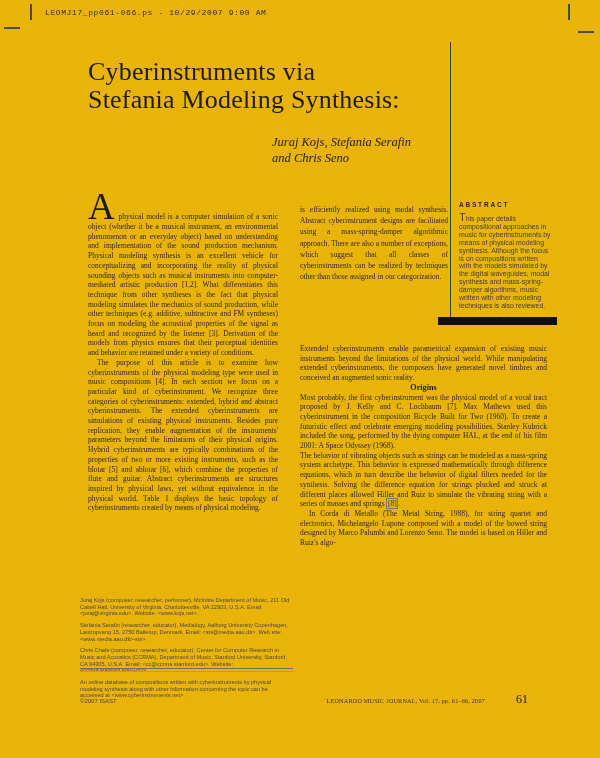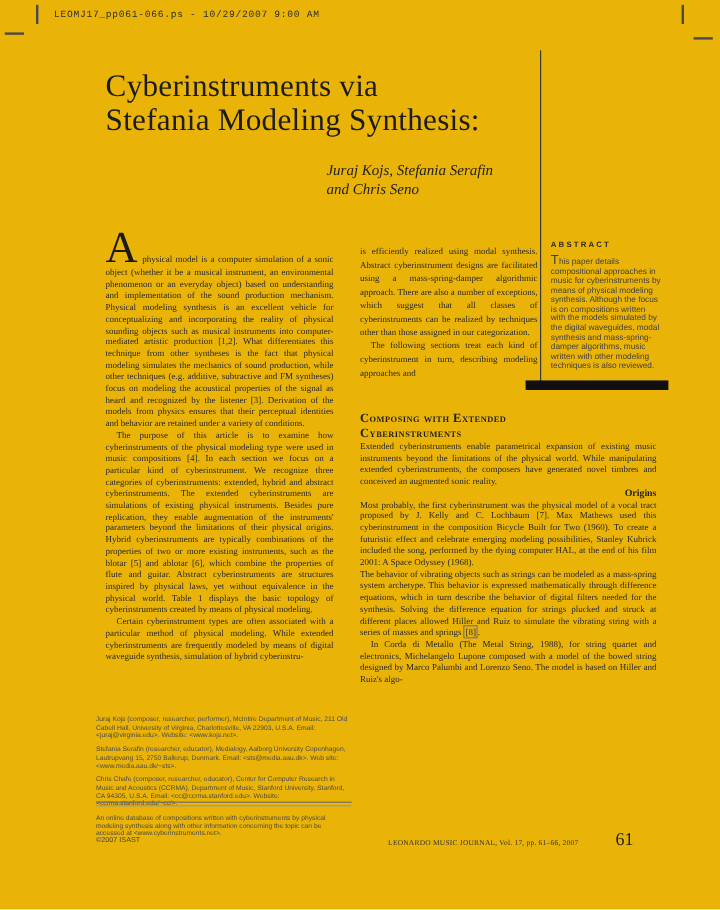--- a/index.html
+++ b/index.html
@@ -35,34 +35,34 @@
   .bodytext { position:absolute; text-align:justify; font-size:7.5px; color:#2a2a2a; }
   .col-left { left:88px; top:192px; width:190px; line-height:9.7px; }
   .col-mid-narrow { left:300px; top:204px; width:148px; line-height:11.2px; }
   .col-mid-wide { left:300px; top:344px; width:247px; line-height:9.7px; }
   .bodytext p { margin:0; }
   .indent { text-indent:9px; }
   .raised-cap { font-size:37px; line-height:30px; letter-spacing:1px; color:#1a1a1a; }
   .section-heading { margin-top:11px; margin-bottom:4px; width:188px;
     font-variant:small-caps; font-weight:bold; font-size:10.5px; line-height:11.5px;
     letter-spacing:0.4px; text-align:left; color:#1f1f1f; }
-  .sub-heading { margin-top:9px; margin-bottom:1px; font-weight:bold; font-size:8.2px; text-align:right; color:#1f1f1f; }
+  .sub-heading { margin-top:9px; margin-bottom:1px; font-weight:bold; font-size:8.2px; text-align:center; color:#1f1f1f; }
   .ref-link { border:0.5px solid #777; padding:0 0.5px; }
   
   .footnotes { position:absolute; left:80px; top:597px; width:212px;
     font-family:"Liberation Sans", sans-serif; font-size:5.6px; line-height:6.7px; color:#4a4a4a; }
   .footnotes p { margin:0 0 5px 0; }
   .foot-rule { position:absolute; left:80px; top:668px; width:213px; height:4px;
     border-top:1.5px solid #6f6f6f; border-bottom:1px solid #9a9a9a; }
   .footer-copyright { position:absolute; left:80px; top:698px;
     font-family:"Liberation Sans", sans-serif; font-size:6px; color:#454545; }
   .footer-right { position:absolute; left:300px; top:692px; width:228px;
     display:flex; justify-content:flex-end; align-items:baseline; gap:31px; }
   .journal-line { font-size:6.2px; letter-spacing:0.2px; color:#333; }
-  .page-number { font-size:15px; color:#222; }
+  .page-number { font-size:12px; color:#222; }
 </style>
 </head>
 <body>
 
 <div class="page">
 
   <div class="crop crop-v-left"></div>
   <div class="crop crop-h-left"></div>
   <div class="crop crop-v-right"></div>
   <div class="crop crop-h-right"></div>
@@ -80,30 +80,27 @@
   <div class="divider-v"></div>
   <div class="abstract">
     <div class="abstract-heading">ABSTRACT</div>
     <div class="abstract-body"><span class="abstract-cap">T</span><span>his paper details compositional approaches in music for cyberinstruments by means of physical modeling synthesis. Although the focus is on compositions written with the models simulated by the digital waveguides, modal synthesis and mass-spring-damper algorithms, music written with other modeling techniques is also reviewed.</span></div>
   </div>
   <div class="black-bar"></div>
 
   <div class="bodytext col-left">
     <p><span class="raised-cap">A</span> <span>physical model is a computer simulation of a sonic object (whether it be a musical instrument, an environmental phenomenon or an everyday object) based on understanding and implementation of the sound production mechanism. Physical modeling synthesis is an excellent vehicle for conceptualizing and incorporating the reality of physical sounding objects such as musical instruments into computer-mediated artistic production [1,2]. What differentiates this technique from other syntheses is the fact that physical modeling simulates the mechanics of sound production, while other techniques (e.g. additive, subtractive and FM syntheses) focus on modeling the acoustical properties of the signal as heard and recognized by the listener [3]. Derivation of the models from physics ensures that their perceptual identities and behavior are retained under a variety of conditions.</span></p>
     <p class="indent">The purpose of this article is to examine how cyberinstruments of the physical modeling type were used in music compositions [4]. In each section we focus on a particular kind of cyberinstrument. We recognize three categories of cyberinstruments: extended, hybrid and abstract cyberinstruments. The extended cyberinstruments are simulations of existing physical instruments. Besides pure replication, they enable augmentation of the instruments' parameters beyond the limitations of their physical origins. Hybrid cyberinstruments are typically combinations of the properties of two or more existing instruments, such as the blotar [5] and ablotar [6], which combine the properties of flute and guitar. Abstract cyberinstruments are structures inspired by physical laws, yet without equivalence in the physical world. Table 1 displays the basic topology of cyberinstruments created by means of physical modeling.</p>
-    <p class="indent">Certain cyberinstrument types are often associated with a particular method of physical modeling. While extended cyberinstruments are frequently modeled by means of digital waveguide synthesis, simulation of hybrid cyberinstru-</p>
   </div>
 
   <div class="bodytext col-mid-narrow">
     <p>is efficiently realized using modal synthesis. Abstract cyberinstrument designs are facilitated using a mass-spring-damper algorithmic approach. There are also a number of exceptions, which suggest that all classes of cyberinstruments can be realized by techniques other than those assigned in our categorization.</p>
-    <p class="indent">The following sections treat each kind of cyberinstrument in turn, describing modeling approaches and</p>
   </div>
 
   <div class="bodytext col-mid-wide">
-    <p class="section-heading">Composing with Extended Cyberinstruments</p>
     <p>Extended cyberinstruments enable parametrical expansion of existing music instruments beyond the limitations of the physical world. While manipulating extended cyberinstruments, the composers have generated novel timbres and conceived an augmented sonic reality.</p>
     <p class="sub-heading">Origins</p>
     <p>Most probably, the first cyberinstrument was the physical model of a vocal tract proposed by J. Kelly and C. Lochbaum [7]. Max Mathews used this cyberinstrument in the composition Bicycle Built for Two (1960). To create a futuristic effect and celebrate emerging modeling possibilities, Stanley Kubrick included the song, performed by the dying computer HAL, at the end of his film 2001: A Space Odyssey (1968).</p>
     <p><span>The behavior of vibrating objects such as strings can be modeled as a mass-spring system archetype. This behavior is expressed mathematically through difference equations, which in turn describe the behavior of digital filters needed for the synthesis. Solving the difference equation for strings plucked and struck at different places allowed Hiller and Ruiz to simulate the vibrating string with a series of masses and springs </span><span class="ref-link">[8]</span><span>.</span></p>
     <p class="indent">In Corda di Metallo (The Metal String, 1988), for string quartet and electronics, Michelangelo Lupone composed with a model of the bowed string designed by Marco Palumbi and Lorenzo Seno. The model is based on Hiller and Ruiz's algo-</p>
   </div>
 
   <div class="footnotes">
     <p>Juraj Kojs (composer, researcher, performer), McIntire Department of Music, 211 Old Cabell Hall, University of Virginia, Charlottesville, VA 22903, U.S.A. Email: &lt;juraj@virginia.edu&gt;. Website: &lt;www.kojs.net&gt;.</p>
     <p>Stefania Serafin (researcher, educator), Medialogy, Aalborg University Copenhagen, Lautrupvang 15, 2750 Ballerup, Denmark. Email: &lt;sts@media.aau.dk&gt;. Web site: &lt;www.media.aau.dk/~sts&gt;.</p>

